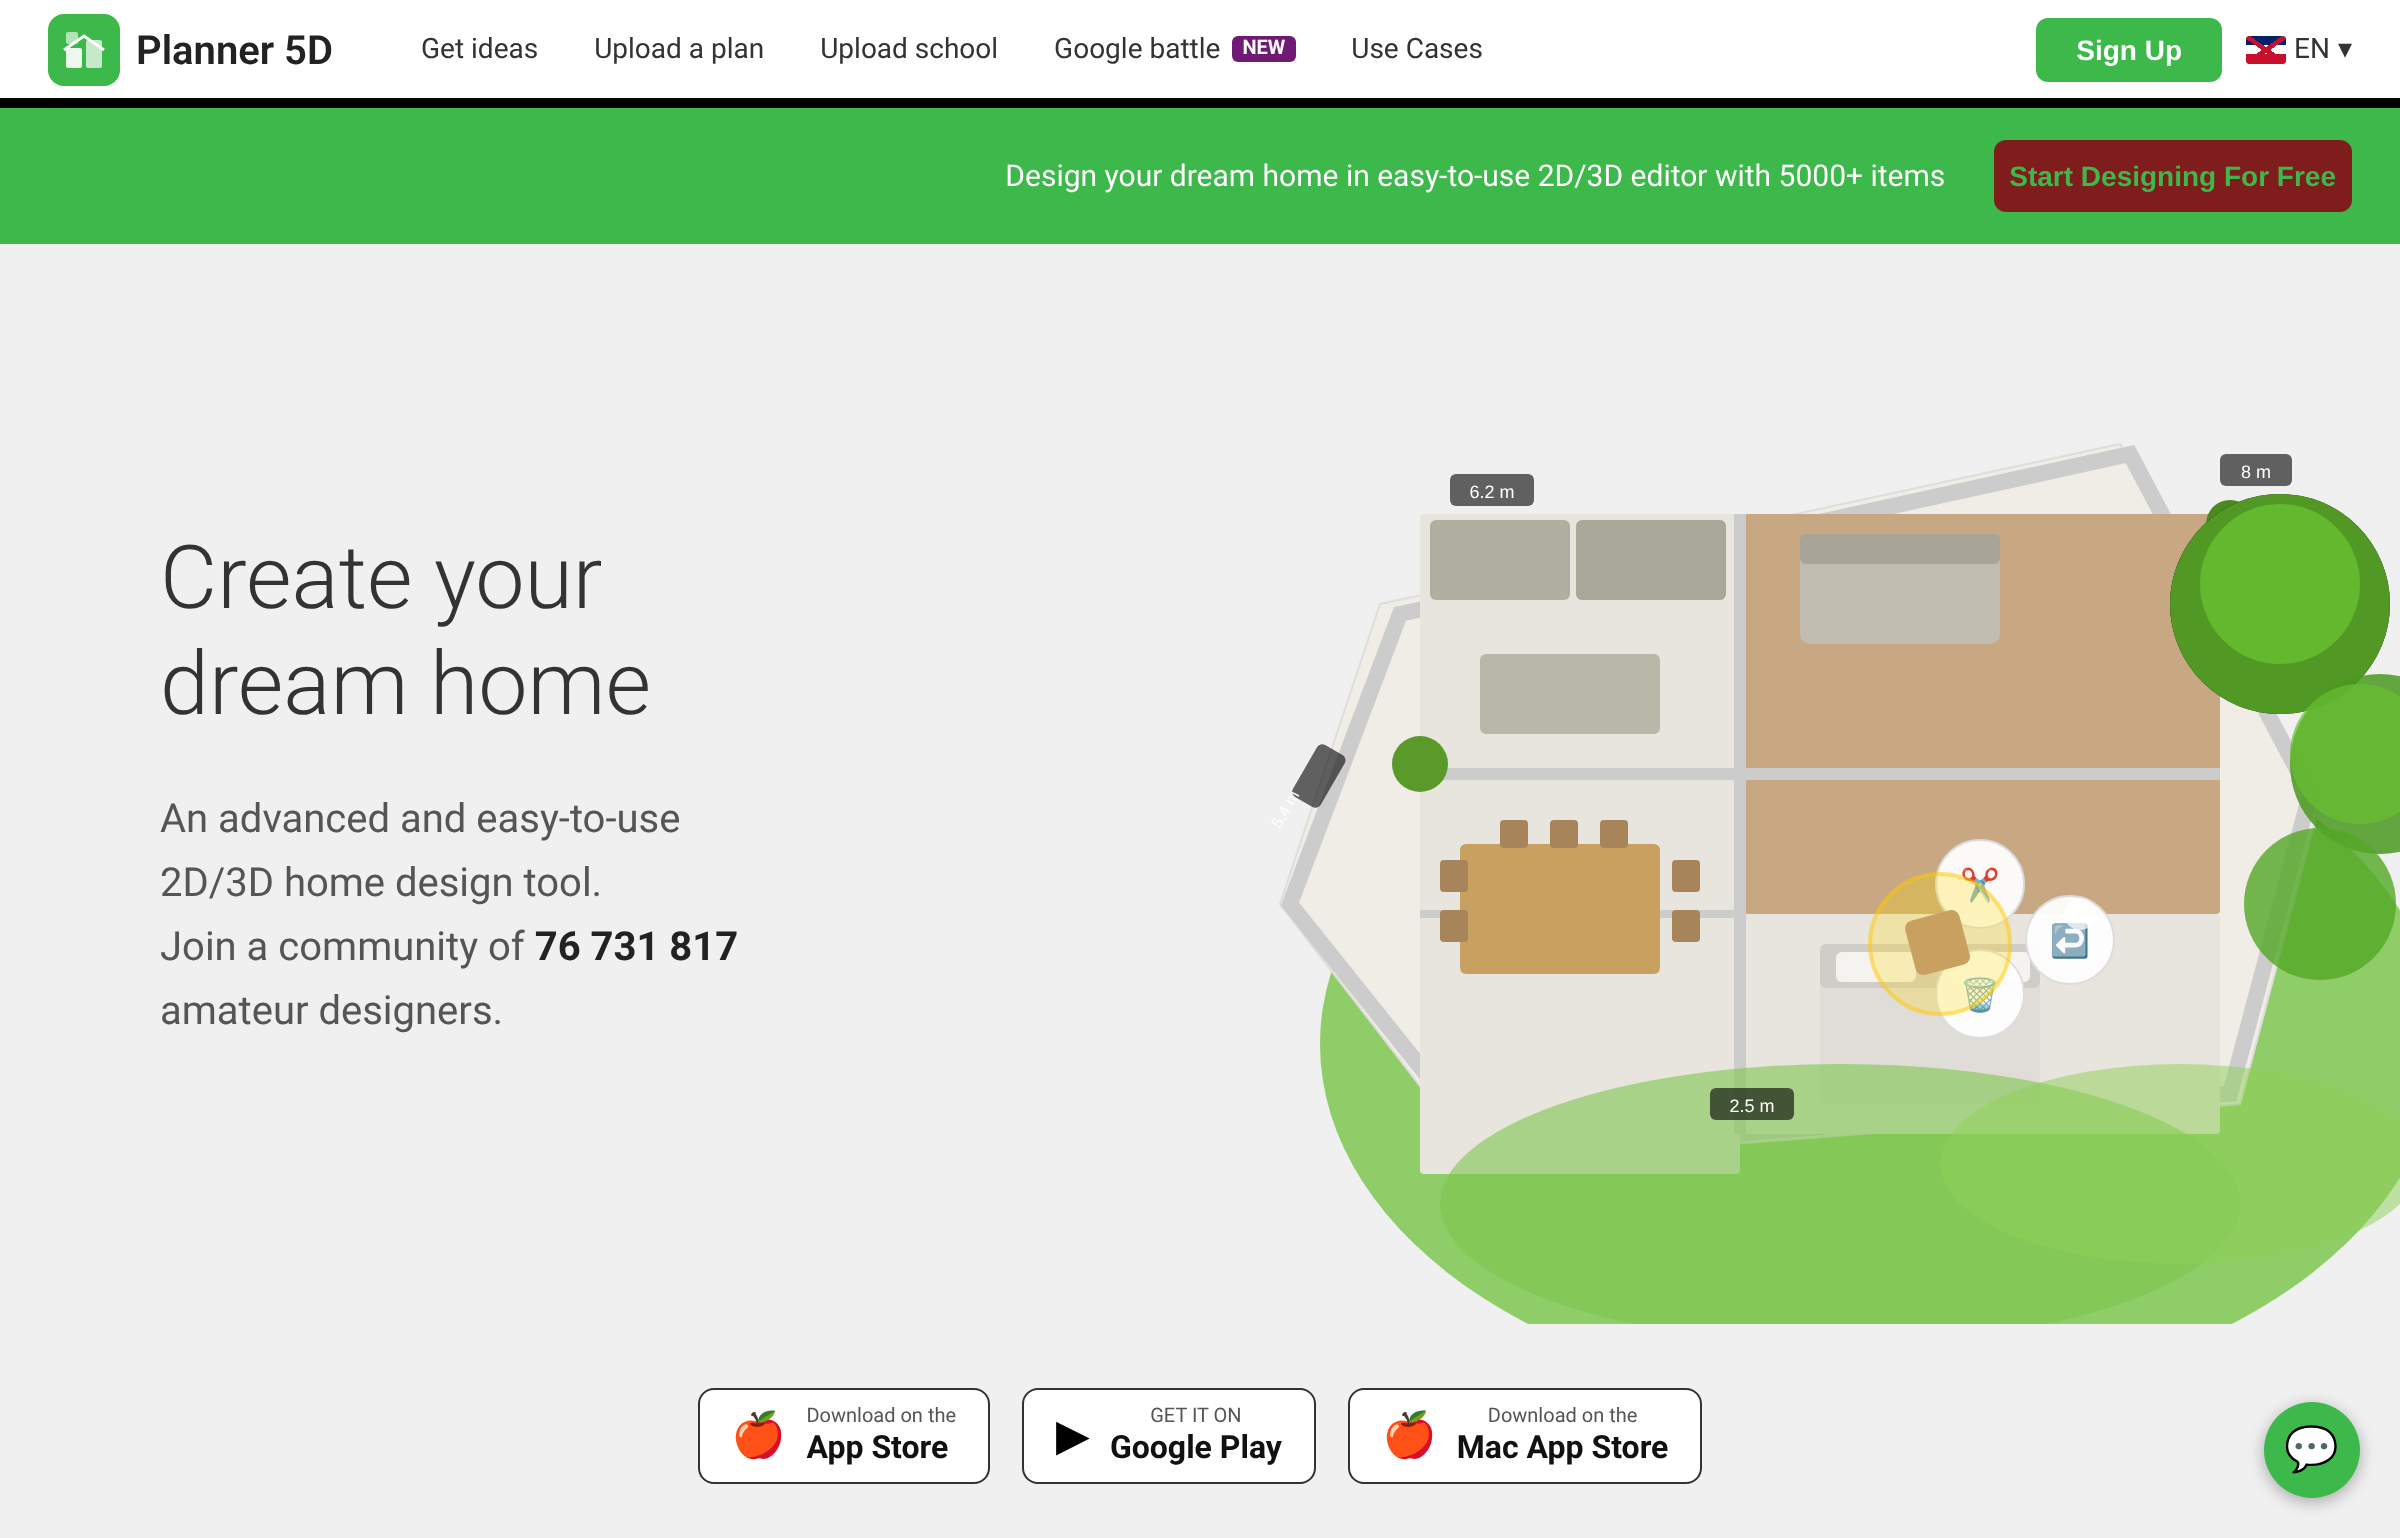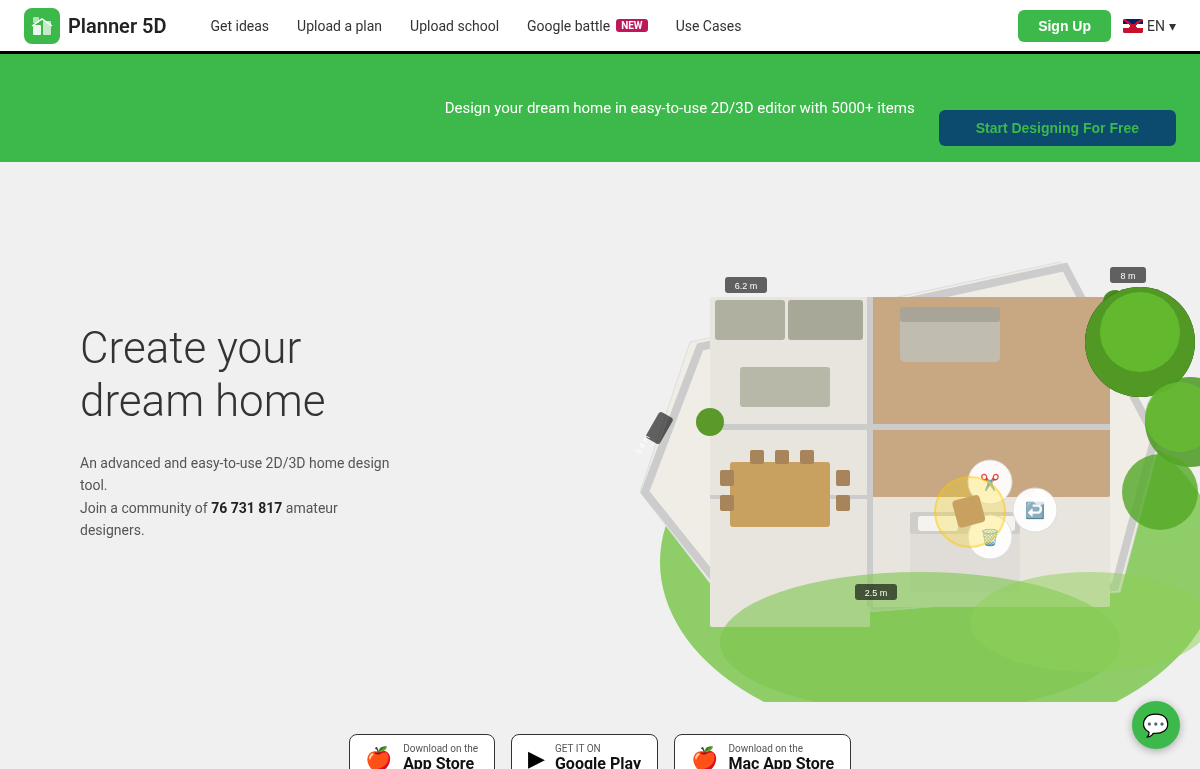--- a/index.html
+++ b/index.html
@@ -5,21 +5,21 @@
     * { margin: 0; padding: 0; box-sizing: border-box; }
     body { font-family: -apple-system, BlinkMacSystemFont, 'Segoe UI', Roboto, sans-serif; background: #f5f5f5; overflow-x: hidden; }
 
     
     .navbar {
       background: #fff;
       display: flex;
       align-items: center;
       padding: 4px 24px;
       height: 54px;
-      border-bottom: 3px solid #000000;
+      border-bottom: 5px solid #000000;
       position: relative;
       z-index: 10;
     }
     .logo {
       display: flex;
       align-items: center;
       gap: 8px;
       margin-right: 32px;
     }
     .logo-icon {
@@ -49,21 +49,21 @@
       padding: 6px 12px;
       font-size: 14px;
       color: #333;
       cursor: pointer;
       border-radius: 4px;
       display: flex;
       align-items: center;
       gap: 6px;
     }
     .nav-badge {
-      background: #be185d;
+      background: #701a75;
       color: white;
       font-size: 10px;
       font-weight: 700;
       padding: 1px 5px;
       border-radius: 3px;
     }
     .nav-right {
       display: flex;
       align-items: center;
       gap: 12px;
@@ -94,30 +94,29 @@
       align-items: center;
       justify-content: flex-end;
       padding: 16px 24px;
       gap: 24px;
     }
     .banner-text {
       color: white;
       font-size: 15px;
     }
     .banner-btn {
-      background: #0c4a6e;
+      background: #7f1d1d;
       color: #3db84b;
       border: none;
-      padding: 10px 37px;
+      padding: 10px 8px;
       border-radius: 6px;
       font-size: 14px;
       font-weight: 600;
       cursor: pointer;
       white-space: nowrap;
-      margin-top: 40px;
     }
 
     
     .hero {
       background: #f0f0f0;
       min-height: 540px;
       position: relative;
       display: flex;
       align-items: center;
       overflow: hidden;
@@ -129,21 +128,21 @@
     }
     .hero-title {
       font-size: 44px;
       font-weight: 300;
       color: #333;
       line-height: 1.2;
       margin-bottom: 24px;
       margin-top: 32px;
     }
     .hero-desc {
-      font-size: 14px;
+      font-size: 20px;
       color: #555;
       line-height: 1.6;
       margin-bottom: 32px;
     }
     .hero-desc strong {
       font-weight: 700;
       color: #222;
       margin-top: 44px;
     }
     .start-btn {
@@ -188,20 +187,21 @@
     .store-btn-icon {
       font-size: 22px;
     }
     .store-btn-text {
       display: flex;
       flex-direction: column;
     }
     .store-btn-small {
       font-size: 10px;
       color: #555;
+      text-align: center;
     }
     .store-btn-name {
       font-size: 16px;
       font-weight: 700;
       color: #111;
     }
 
     
     .chat-btn {
       position: fixed;

